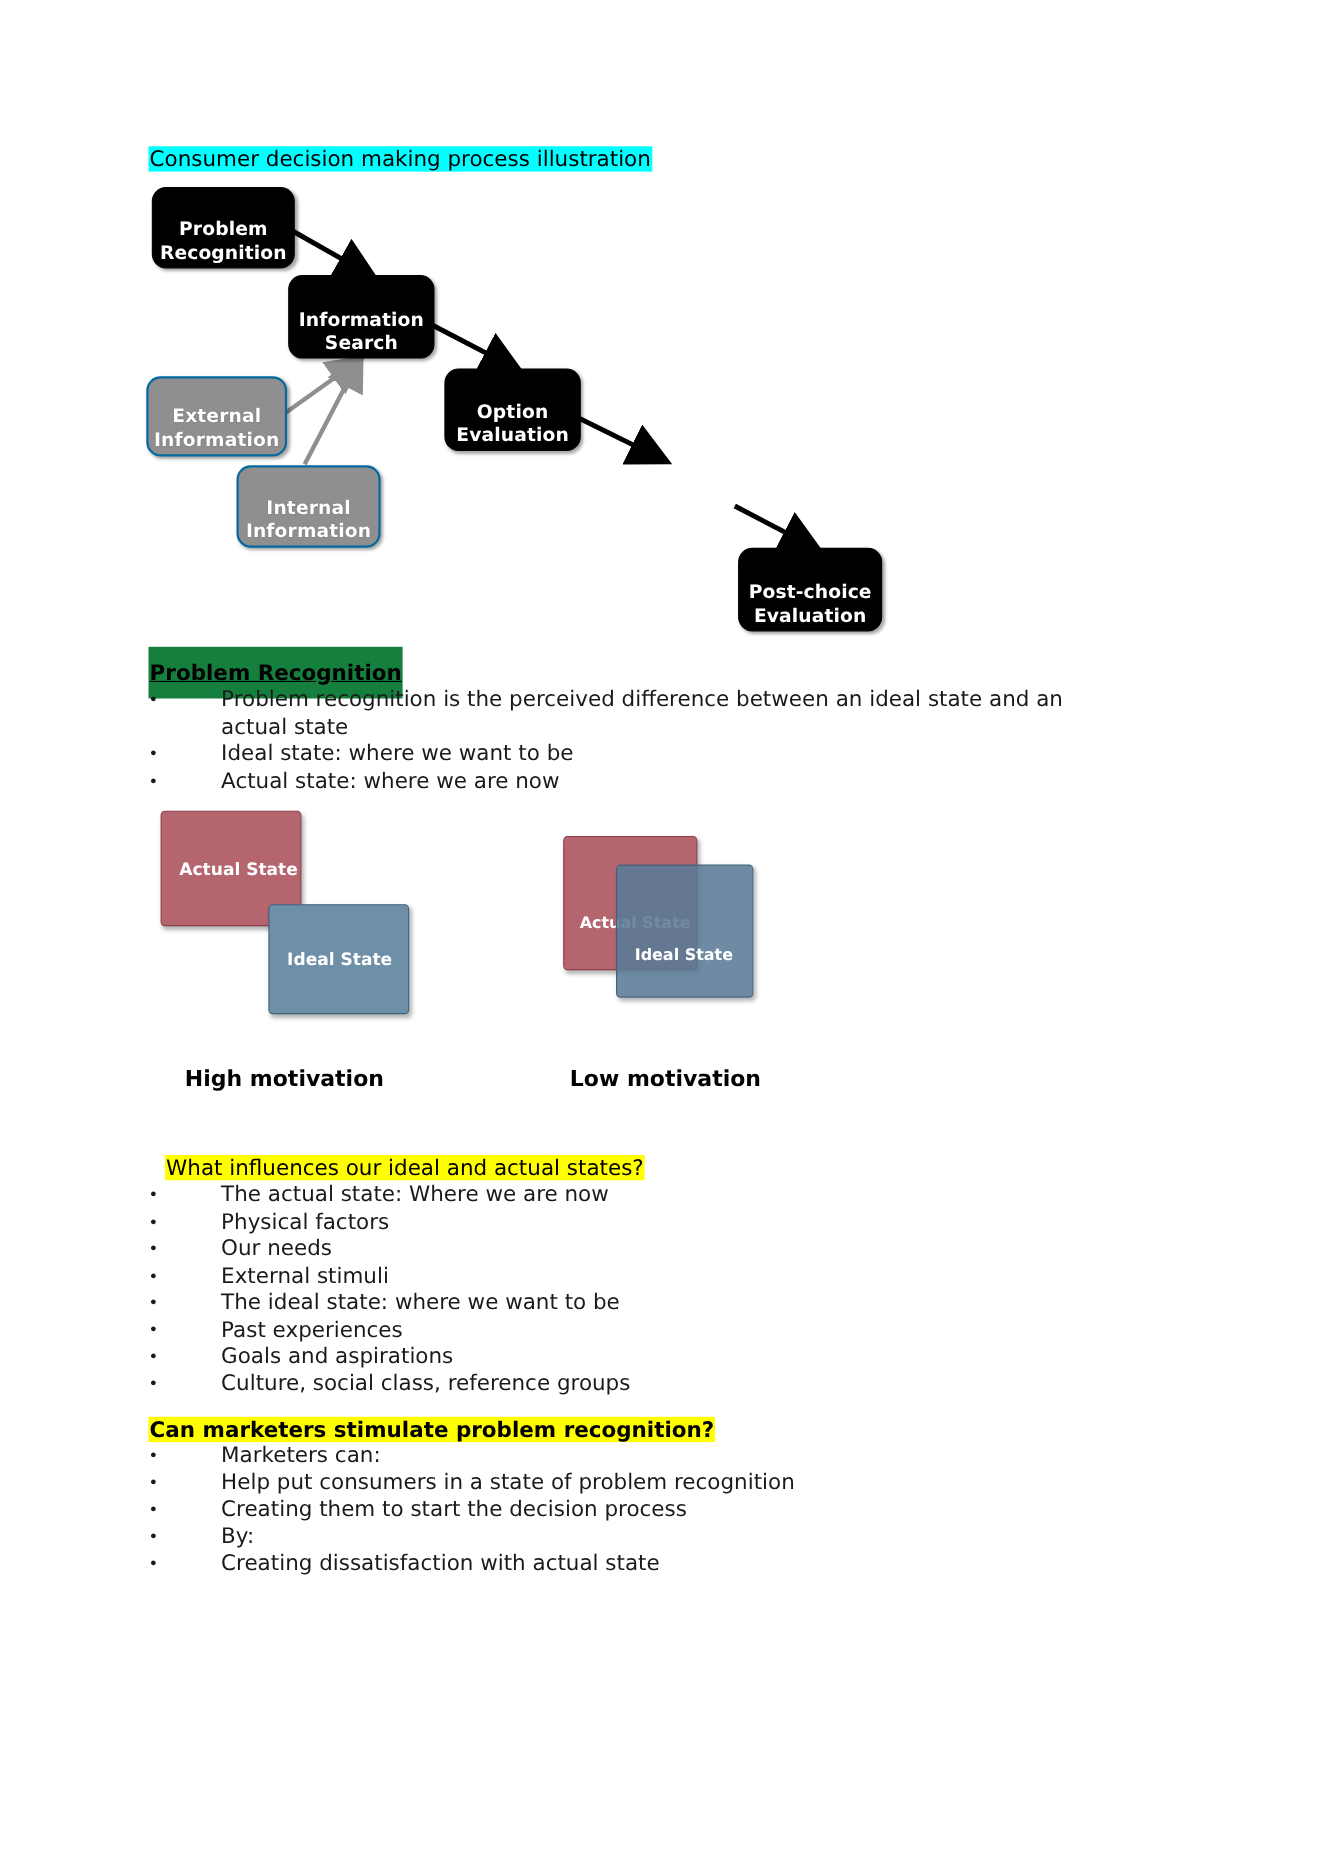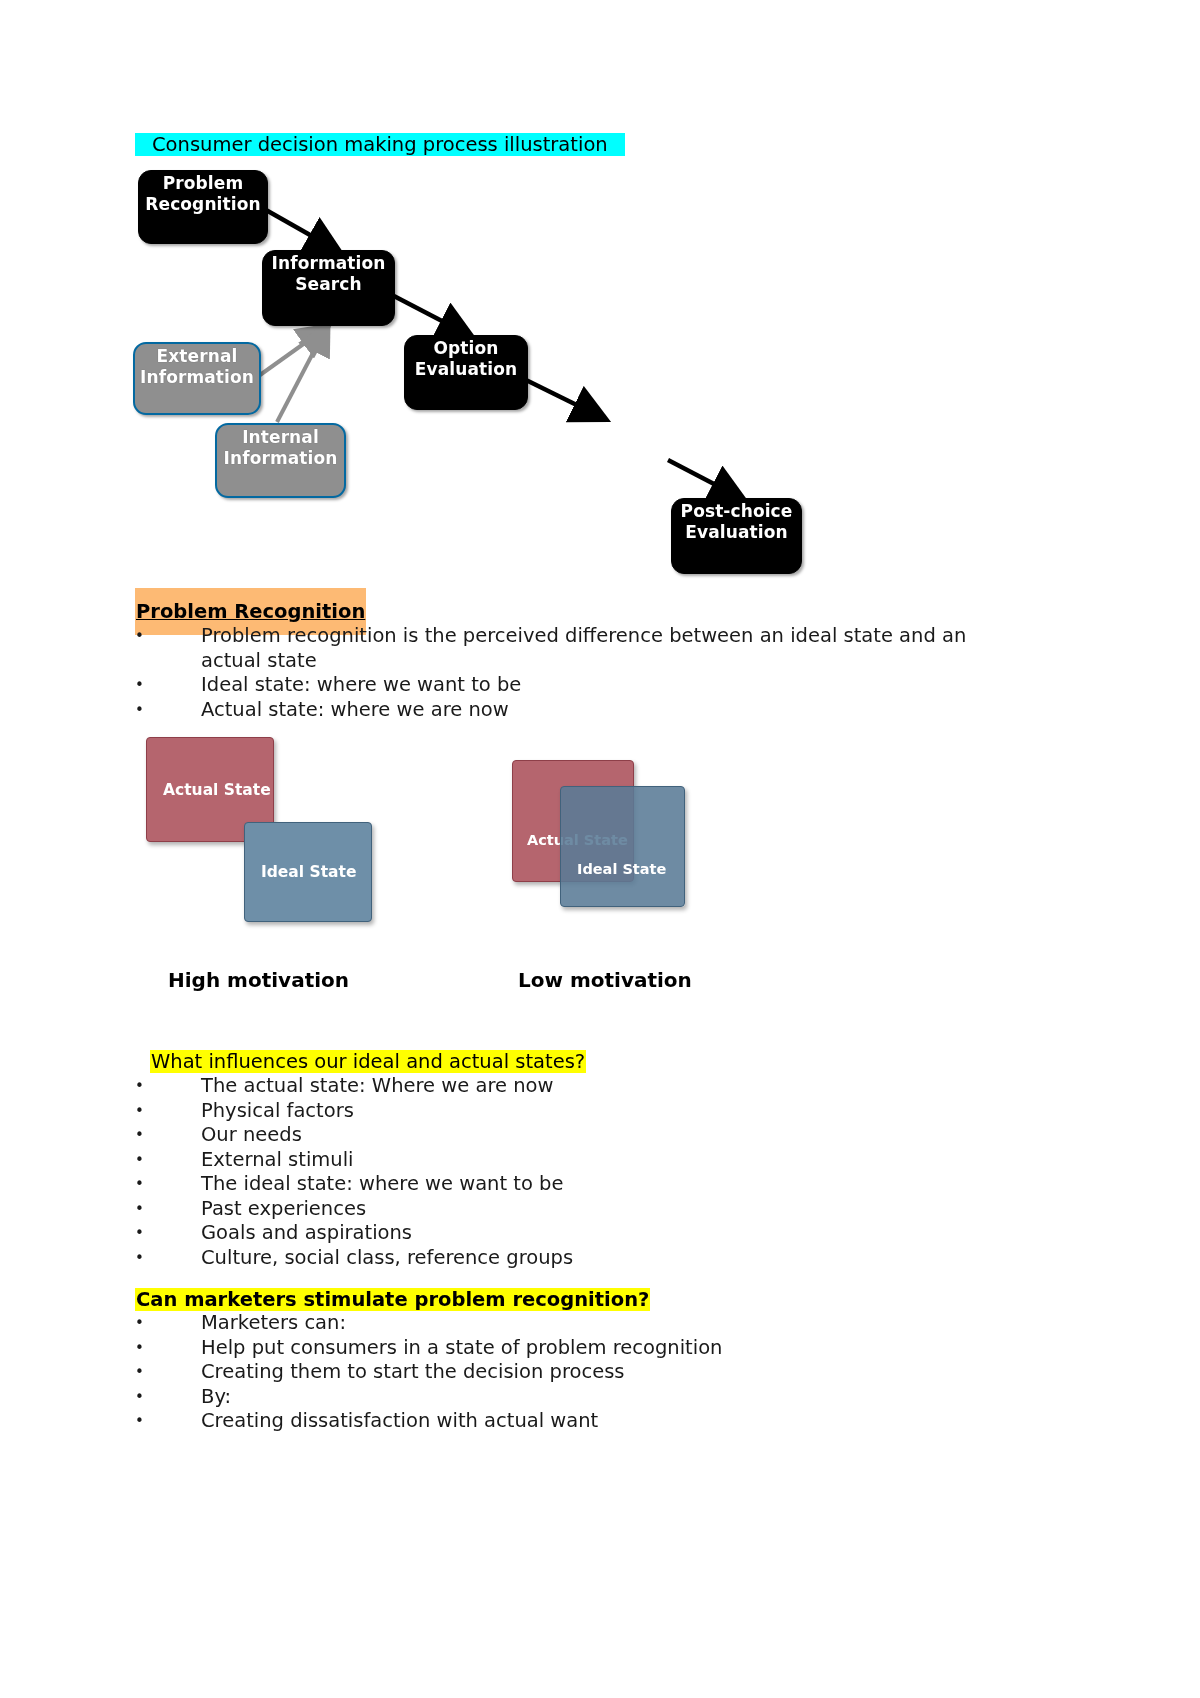--- a/index.html
+++ b/index.html
@@ -19,29 +19,29 @@
   .page {
     position: absolute;
     inset: 0;
     background: #ffffff;
   }
 
   
   .hl-cyan {
     background: #00FFFF;
     display: inline;
-    padding: 0 17px;
+    padding: 0 1px;
   }
   .hl-yellow {
     background: #FFFF00;
     display: inline;
     padding: 0 1px;
   }
   .hl-cyan-ul {
-    background: #fdba74;
+    background: #15803d;
     display: inline;
     padding: 12px 1px;
     font-weight: bold;
     text-decoration: underline;
   }
 
   
   .sec-title {
     position: absolute;
     left: 135px;
@@ -88,21 +88,21 @@
     position: absolute;
     left: 120px;
     top: 160px;
     width: 720px;
     height: 420px;
   }
   .node {
     position: absolute;
     border-radius: 13px;
     display: flex;
-    align-items: flex-start;
+    align-items: flex-end;
     justify-content: center;
     text-align: center;
     color: #ffffff;
     font-weight: bold;
     font-size: 17px;
     line-height: 21px;
     letter-spacing: 0.1px;
     box-shadow: 2px 2px 3px rgba(0,0,0,0.35);
     z-index: 3;
     padding: 2px 6px;
@@ -341,18 +341,18 @@
     </ul>
     <ul class="lvl lvl1">
       <li>
         <span class="bullet">•</span>
         <span class="txt">By:</span>
       </li>
     </ul>
     <ul class="lvl lvl2">
       <li>
         <span class="bullet">•</span>
-        <span class="txt">Creating dissatisfaction with actual want</span>
+        <span class="txt">Creating dissatisfaction with actual state</span>
       </li>
     </ul>
   </div>
 
 </div>
 
 </body></html>

